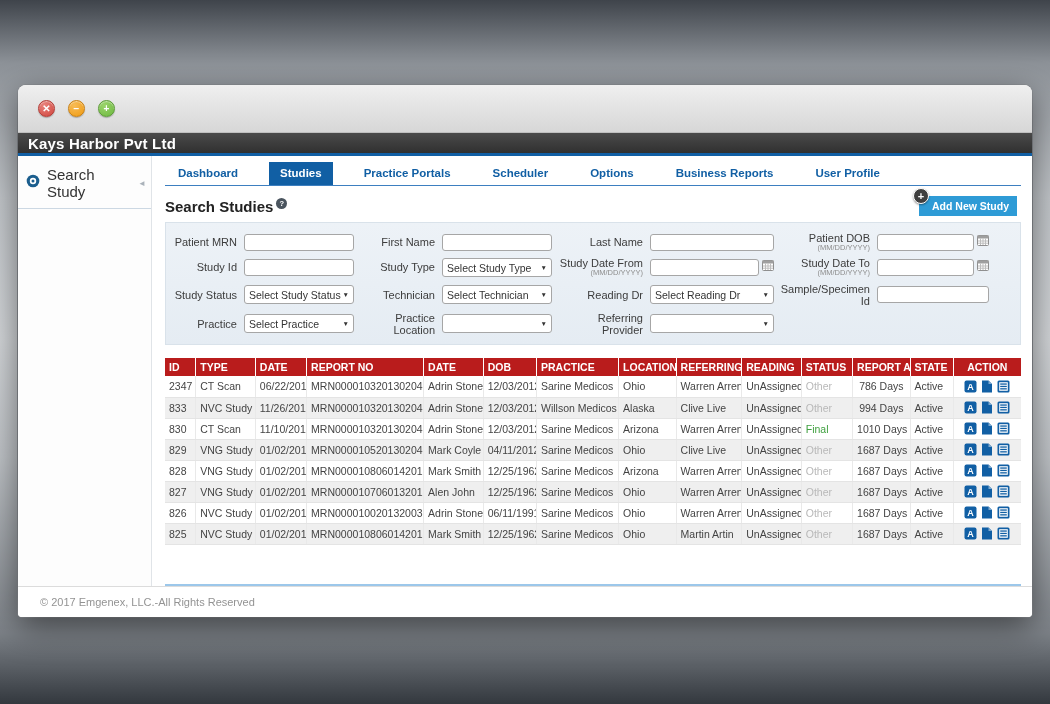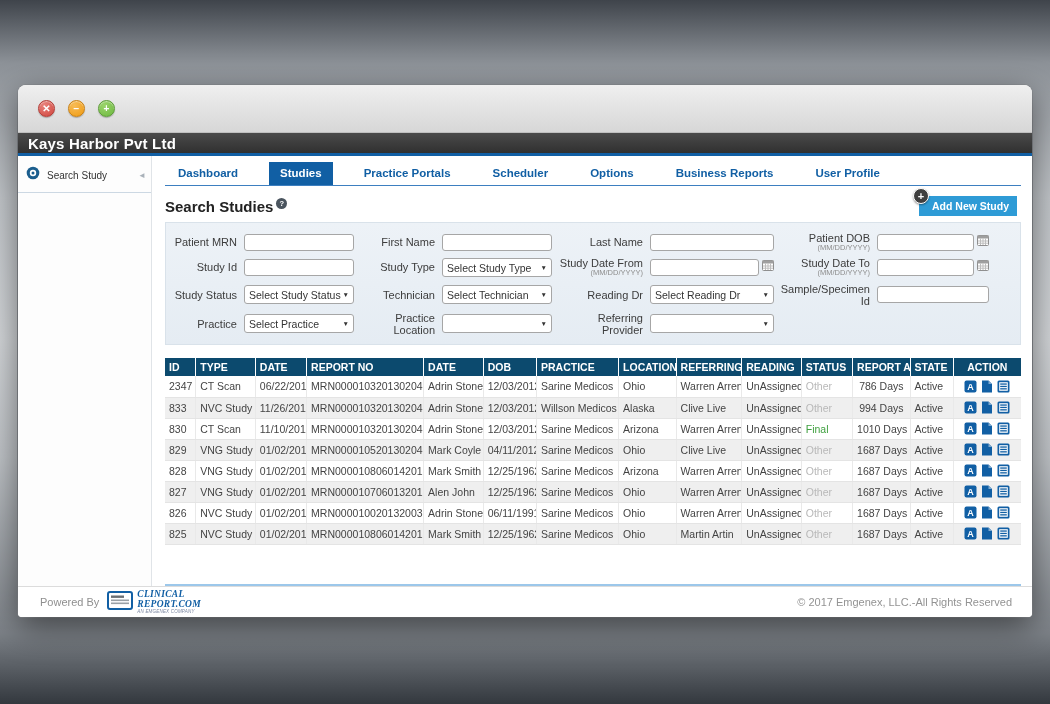--- a/index.html
+++ b/index.html
@@ -21,21 +21,21 @@
   .light { width:17px; height:17px; border-radius:50%; color:#fff; font-size:10px; font-weight:bold; display:flex; align-items:center; justify-content:center; line-height:1; box-shadow:inset 0 1px 1px rgba(255,255,255,.5), 0 1px 1px rgba(0,0,0,.25); cursor:default; }
   .light.close { background:radial-gradient(circle at 35% 30%,#e8837d,#d0443c); border:1px solid #b23a34; }
   .light.min   { background:radial-gradient(circle at 35% 30%,#f8bb55,#ef9b12); border:1px solid #c87f10; }
   .light.max   { background:radial-gradient(circle at 35% 30%,#9ad46b,#6db83f); border:1px solid #5a9b34; }
   
   .appbar { height:23px; background:linear-gradient(#4a4a4a,#303030); color:#fff; display:flex; align-items:center; padding-left:10px; font-size:15px; font-weight:700; letter-spacing:.2px; flex:0 0 auto; border-bottom:3px solid #115fa4; }
   
   .content { flex:1 1 auto; display:flex; background:#fff; min-height:0; }
   .sidebar { width:134px; flex:0 0 auto; background:#fdfdfd; border-right:1px solid #e0e4e8; }
   .side-item { display:flex; align-items:center; gap:7px; padding:10px 5px 8px 8px; border-bottom:1px solid #ccd8e3; cursor:pointer; }
-  .side-item .lbl { font-size:10px; color:#333; flex:1; }
+  .side-item .lbl { font-size:15px; color:#333; flex:1; }
   .side-item .collapse { font-size:8px; color:#aab2ba; }
   .main { flex:1; padding:6px 11px 0 13px; display:flex; flex-direction:column; min-width:0; }
   
   .nav-tabs { display:flex; gap:20px; border-bottom:1px solid #3d7fc0; padding:0 2px; flex:0 0 auto; }
   .tab { font-size:11.5px; font-weight:700; color:#115fa4; padding:5px 11px 6px; cursor:pointer; white-space:nowrap; }
   .tab.active { background:#115fa4; color:#fff; }
   
   .page-head { display:flex; align-items:flex-end; justify-content:space-between; margin-top:10px; flex:0 0 auto; }
   .page-title { font-size:15px; font-weight:700; color:#222; }
   .help-badge { display:inline-block; width:11px; height:11px; border-radius:50%; background:#4a545e; color:#fff; font-size:7.5px; font-weight:700; text-align:center; line-height:11px; vertical-align:top; margin-left:3px; cursor:pointer; }
@@ -52,21 +52,21 @@
   .selectbox { width:100%; height:19px; border:1px solid #a6a6a6; border-radius:3px; background:#fff; display:flex; align-items:center; justify-content:space-between; padding:0 4px; font-size:10.5px; color:#333; cursor:pointer; }
   .selectbox .caret { font-size:6.5px; color:#333; }
   .cal { flex:0 0 auto; cursor:pointer; display:flex; }
   .btn-row { display:flex; justify-content:center; gap:8px; margin-top:12px; }
   .btn { border:none; font-size:11.5px; font-weight:700; color:#fff; padding:5px 15px; cursor:pointer; }
   .btn.search { background:#115fa4; }
   .btn.reset { background:#757575; }
   
   .grid-wrap { margin-top:13px; flex:1 1 auto; overflow:hidden; border-bottom:2px solid #9cc7ea; min-height:0; }
   table.grid { width:100%; border-collapse:collapse; table-layout:fixed; }
-  .grid th { background:#0c4a6e; color:#fff; font-size:10.5px; font-weight:700; text-align:left; padding:3px 4px; border-right:1px solid rgba(255,255,255,.45); white-space:nowrap; overflow:hidden; }
+  .grid th { background:#b91c1c; color:#fff; font-size:10.5px; font-weight:700; text-align:left; padding:3px 4px; border-right:1px solid rgba(255,255,255,.45); white-space:nowrap; overflow:hidden; }
   .grid th:last-child { border-right:none; text-align:center; }
   .grid td { font-size:10.5px; color:#444; padding:3px 4px; border-right:1px solid #e9e9e9; border-bottom:1px solid #e4e4e4; white-space:nowrap; overflow:hidden; height:21px; }
   .grid tr:nth-child(even) td { background:#efefef; }
   .grid td.c-age { text-align:center; }
   .grid td.c-action { text-align:center; border-right:none; }
   .grid td.status-muted { color:#b8b8b8; }
   .grid td.status-final { color:#3fa03f; }
   .act-icons { display:inline-flex; gap:4px; vertical-align:middle; }
   .act-icons span { display:flex; cursor:pointer; }
   
@@ -596,33 +596,15 @@
                     </span>
                   </span></td>
               </tr>
             </tbody>
         </table>
       </div>
     </div>
   </div>
 
   <div class="footer">
-    <div class="powered">
-      <span class="powered-txt">Powered By</span>
-      <div class="logo">
-        <span>
-          <svg width="26" height="19" viewBox="0 0 26 19">
-            <rect x="1" y="1" width="24" height="17" rx="2" fill="#fff" stroke="#115fa4" stroke-width="2"></rect>
-            <rect x="4" y="4.5" width="13" height="2.4" fill="#6b6f73"></rect>
-            <rect x="4" y="8.5" width="18" height="1.6" fill="#9aa0a5"></rect>
-            <rect x="4" y="11.5" width="18" height="1.6" fill="#9aa0a5"></rect>
-          </svg>
-        </span>
-        <span>
-          <span class="logo-text" style="display:block">CLINICAL</span>
-          <span class="logo-text" style="display:block">REPORT.COM</span>
-          <span class="logo-sub" style="display:block">AN EMGENEX COMPANY</span>
-        </span>
-      </div>
-    </div>
     <span class="copyright">© 2017 Emgenex, LLC.-All Rights Reserved</span>
   </div>
 </div>
 
 </body></html>

